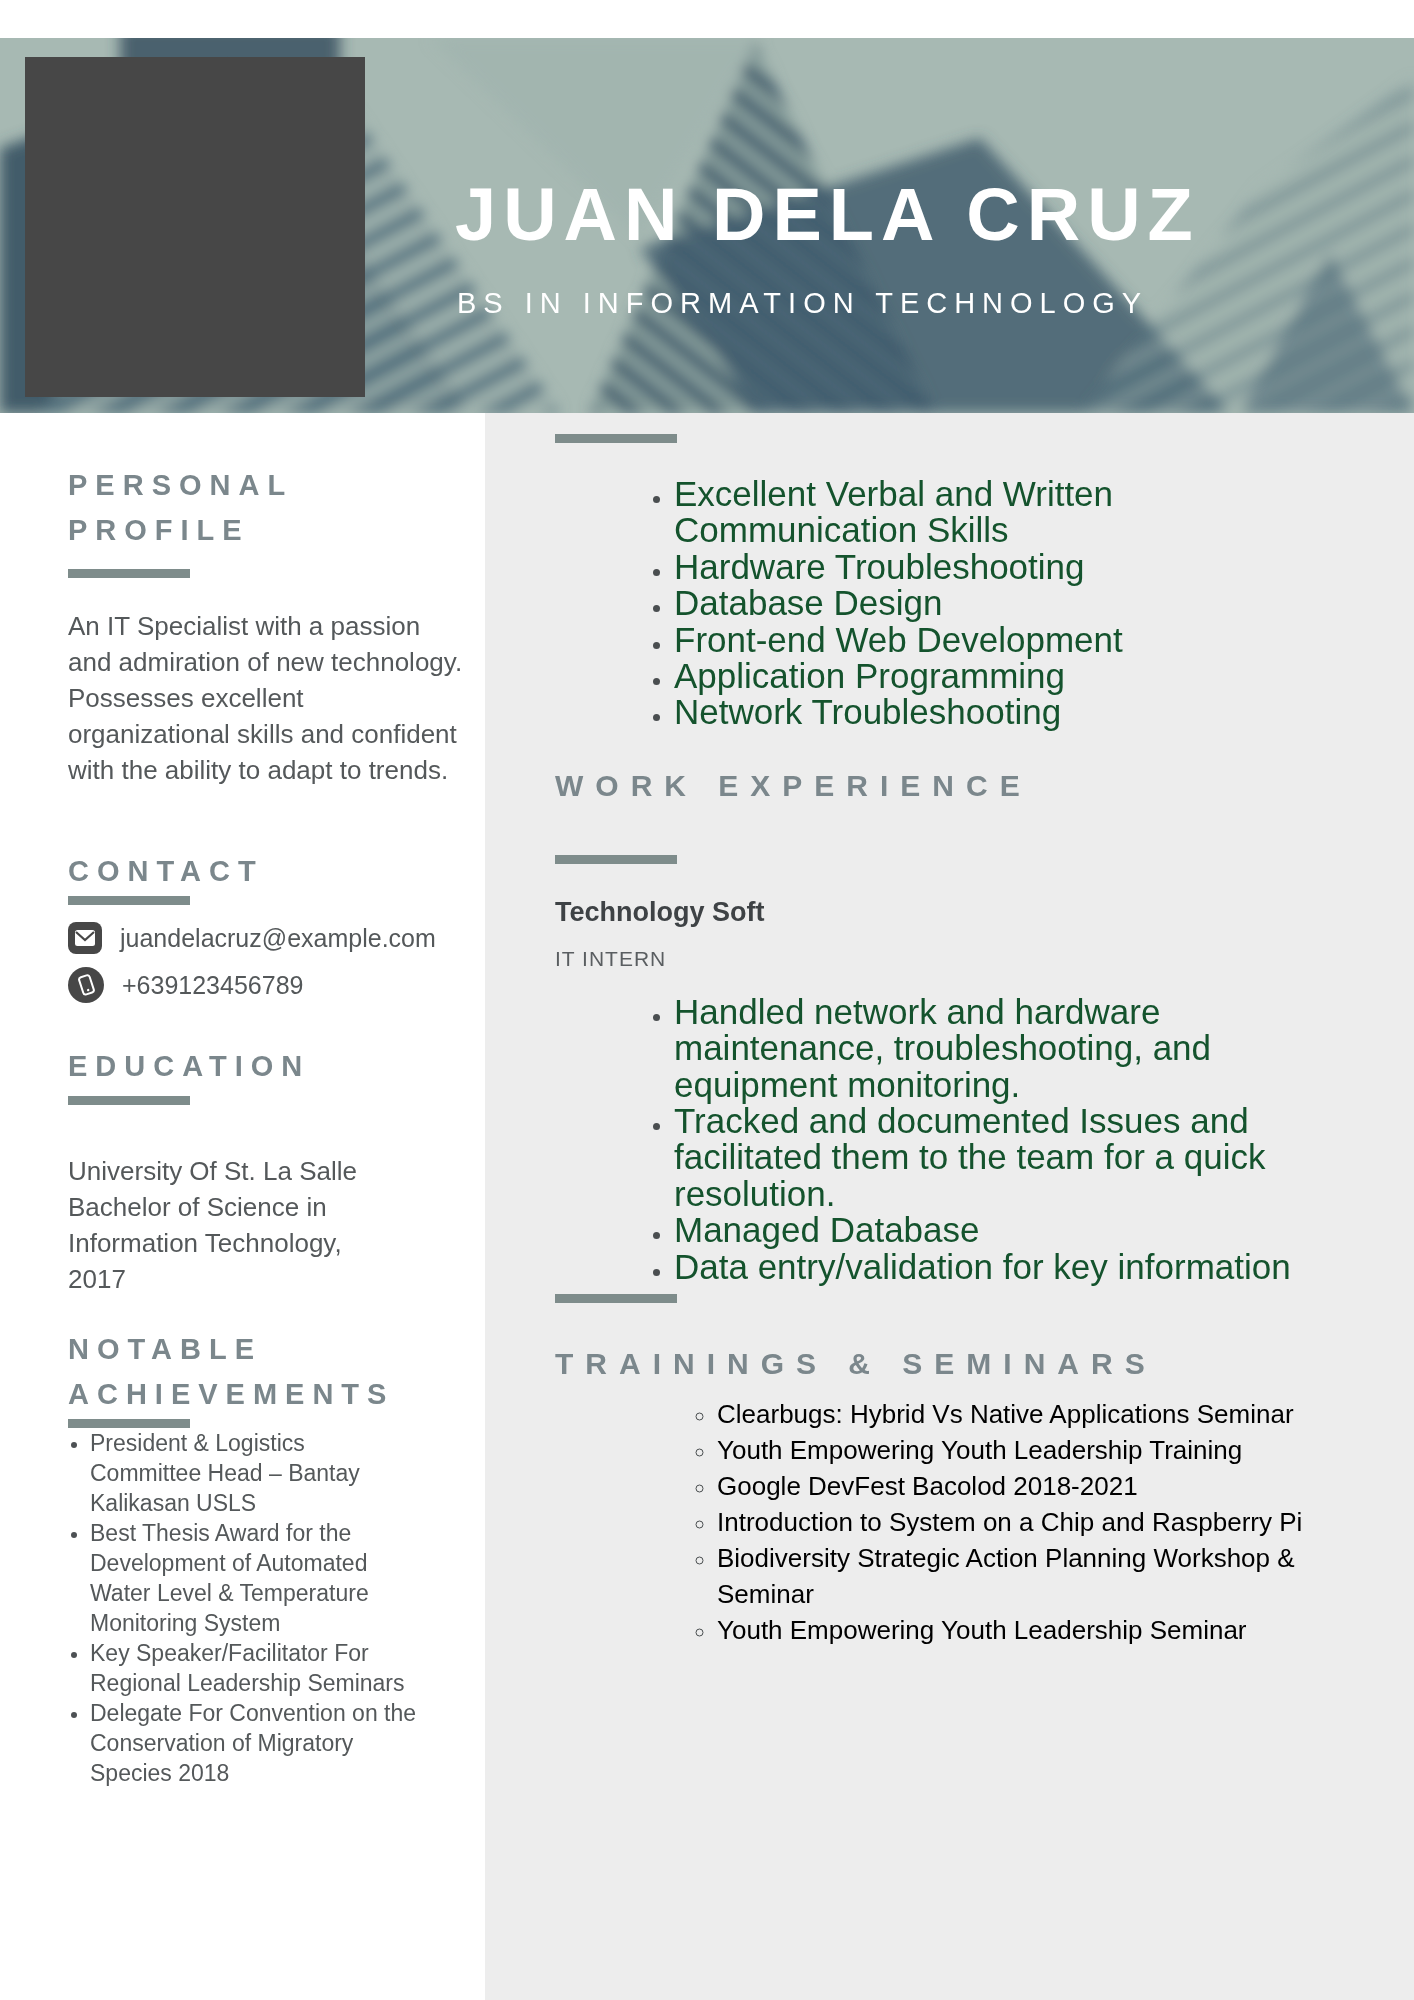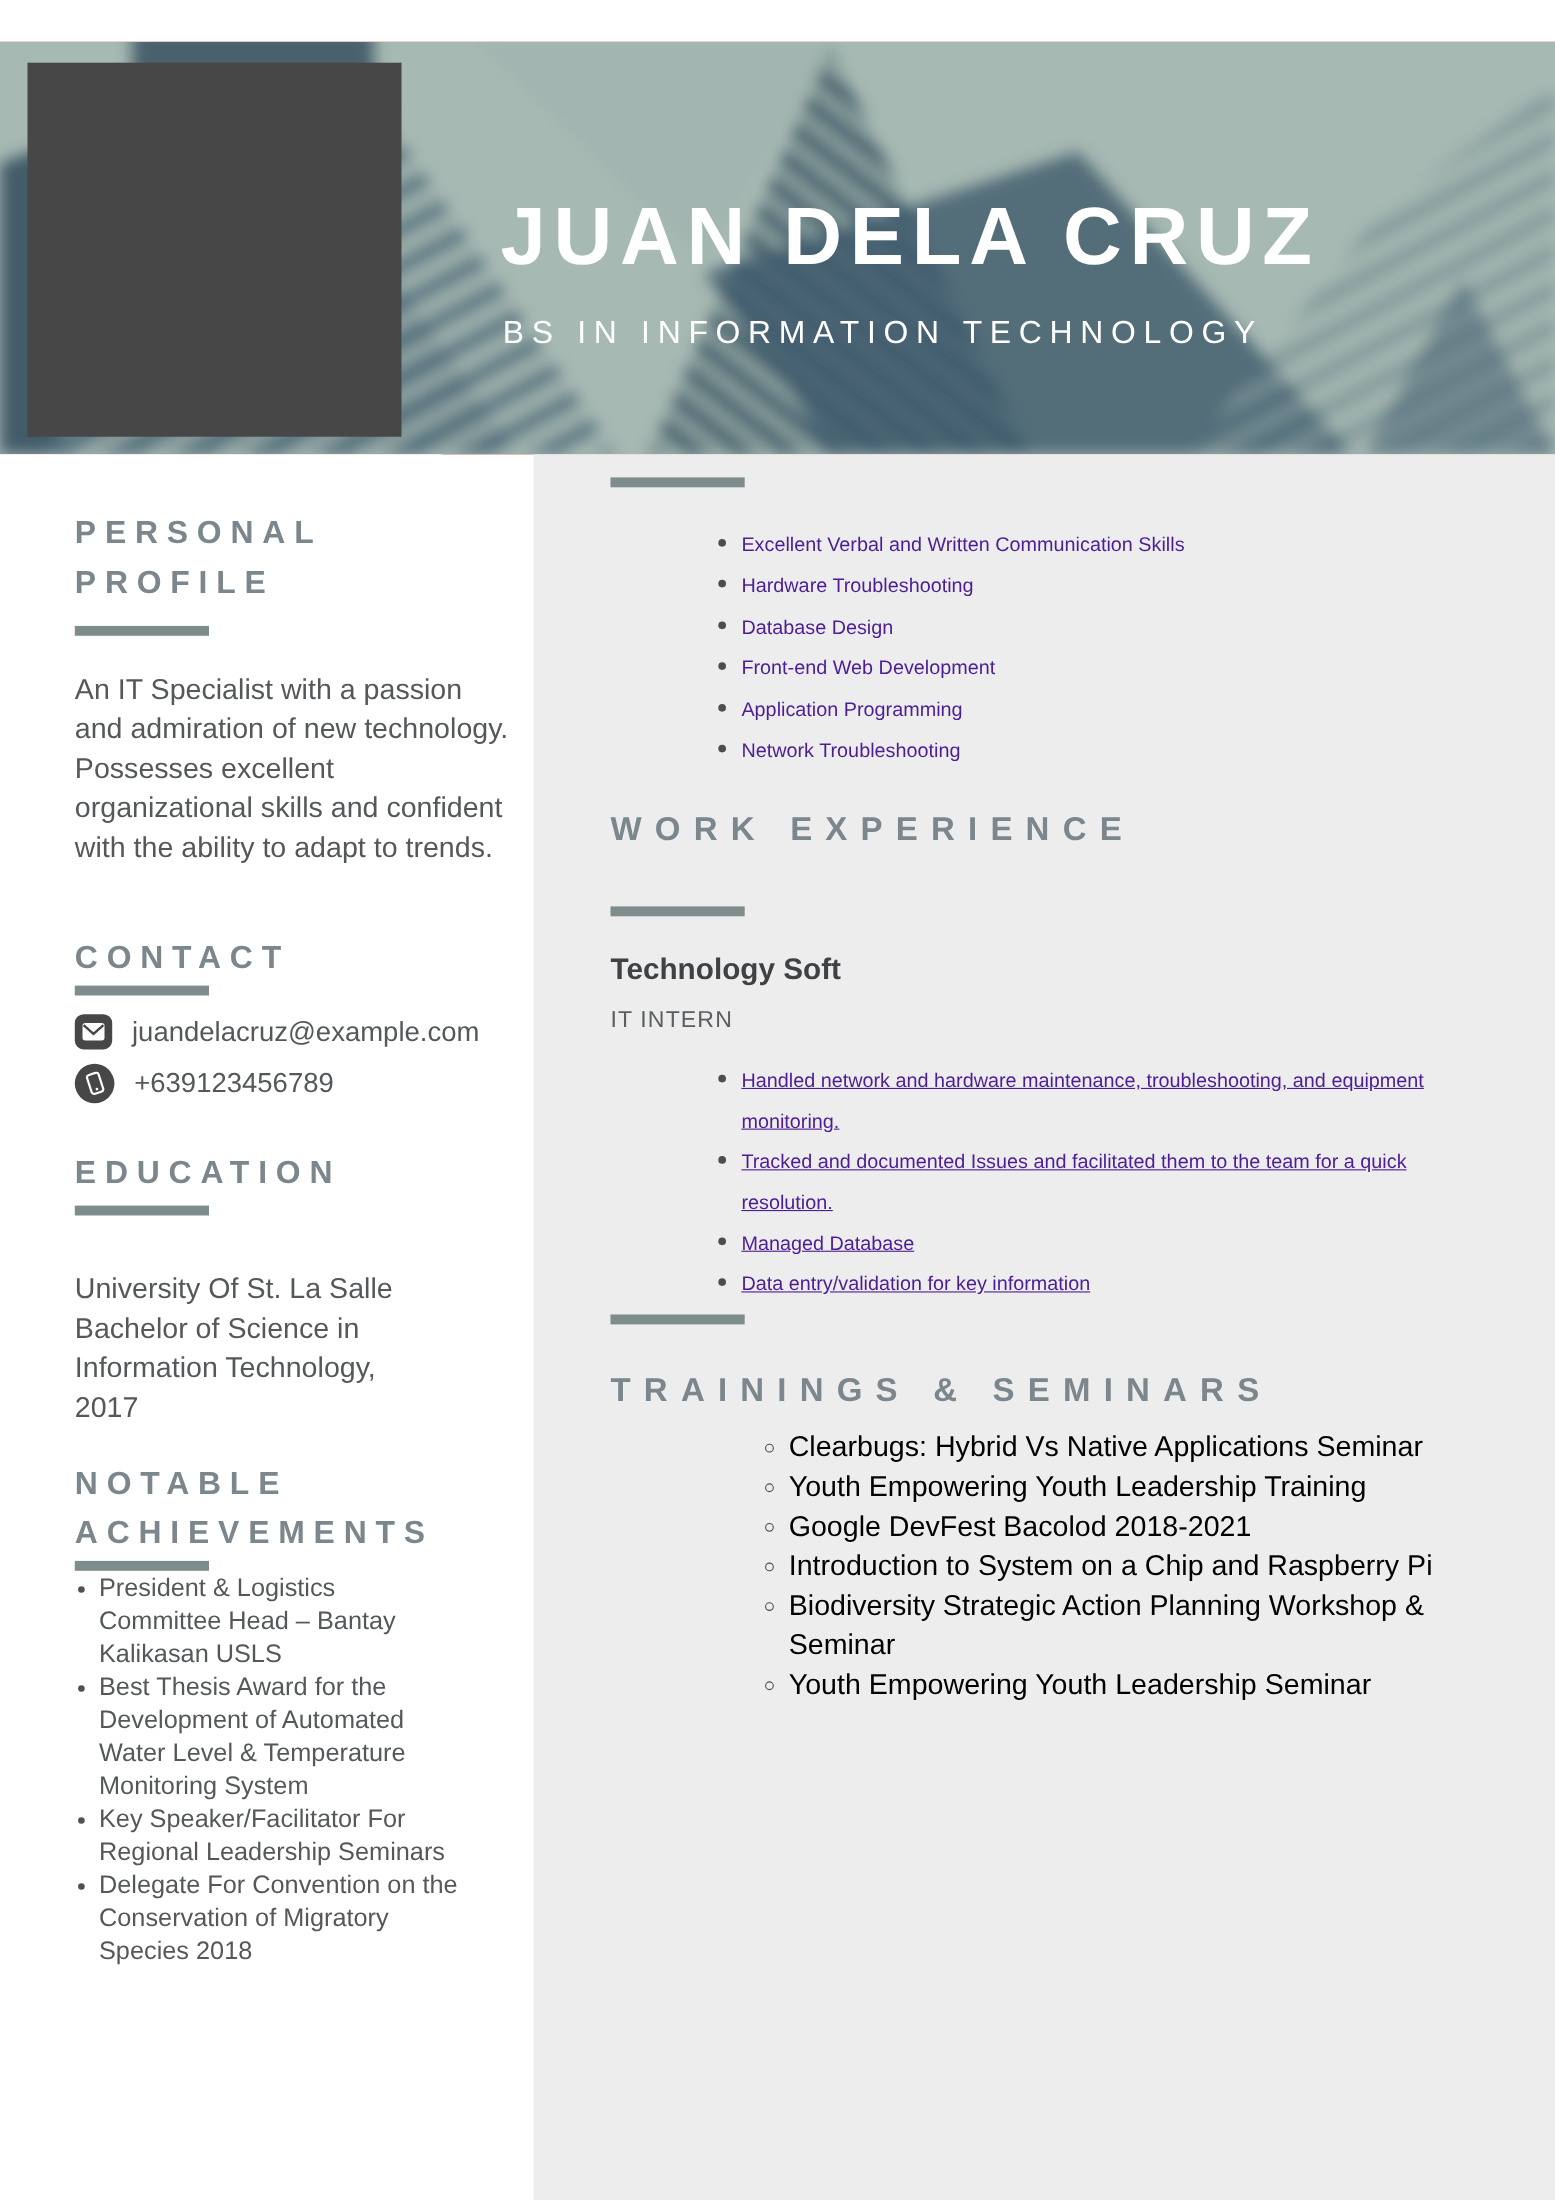--- a/index.html
+++ b/index.html
@@ -84,31 +84,31 @@
   .ach-list {
     margin-top:46px; margin-left:14px; padding-left:22px;
     width:352px; font-size:23px; line-height:30px;
   }
   .ach-list li::marker { color:#4d5154; font-size:21px; }
 
   
   .sk-title { margin-top:92px; }
   .sk-bar   { margin-top:21px; }
   .r-list {
-    font-size:18px; line-height:36.4px; color:#4c1d95;
+    font-size:35px; line-height:36.4px; color:#14532d;
     margin-left:84px; padding-left:35px; list-style:disc;
   }
   .sk-list { margin-top:33px; width:700px; }
   .r-list li::marker { color:#4a4e50; font-size:24px; }
 
   .we-title { margin-top:37px; }
   .we-bar   { margin-top:51px; }
   .company  { margin-top:33px; font-size:27px; font-weight:700; color:#3e4245; }
   .role     { margin-top:19px; font-size:21px; letter-spacing:1px; color:#5a5e61; }
-  .we-list  { margin-top:23px; width:672px;text-decoration:underline; }
+  .we-list  { margin-top:23px; width:672px; }
   .we-bar2  { margin-top:9px; }
 
   .tr-title { margin-top:43px; }
   .tr-list {
     margin-top:14px; margin-left:127px; padding-left:35px;
     list-style:circle; font-size:26px; line-height:36px; color:#000000; width:700px;
   }
   .tr-list li::marker { color:#4a4e50; font-size:24px; }
 </style>
 </head>

